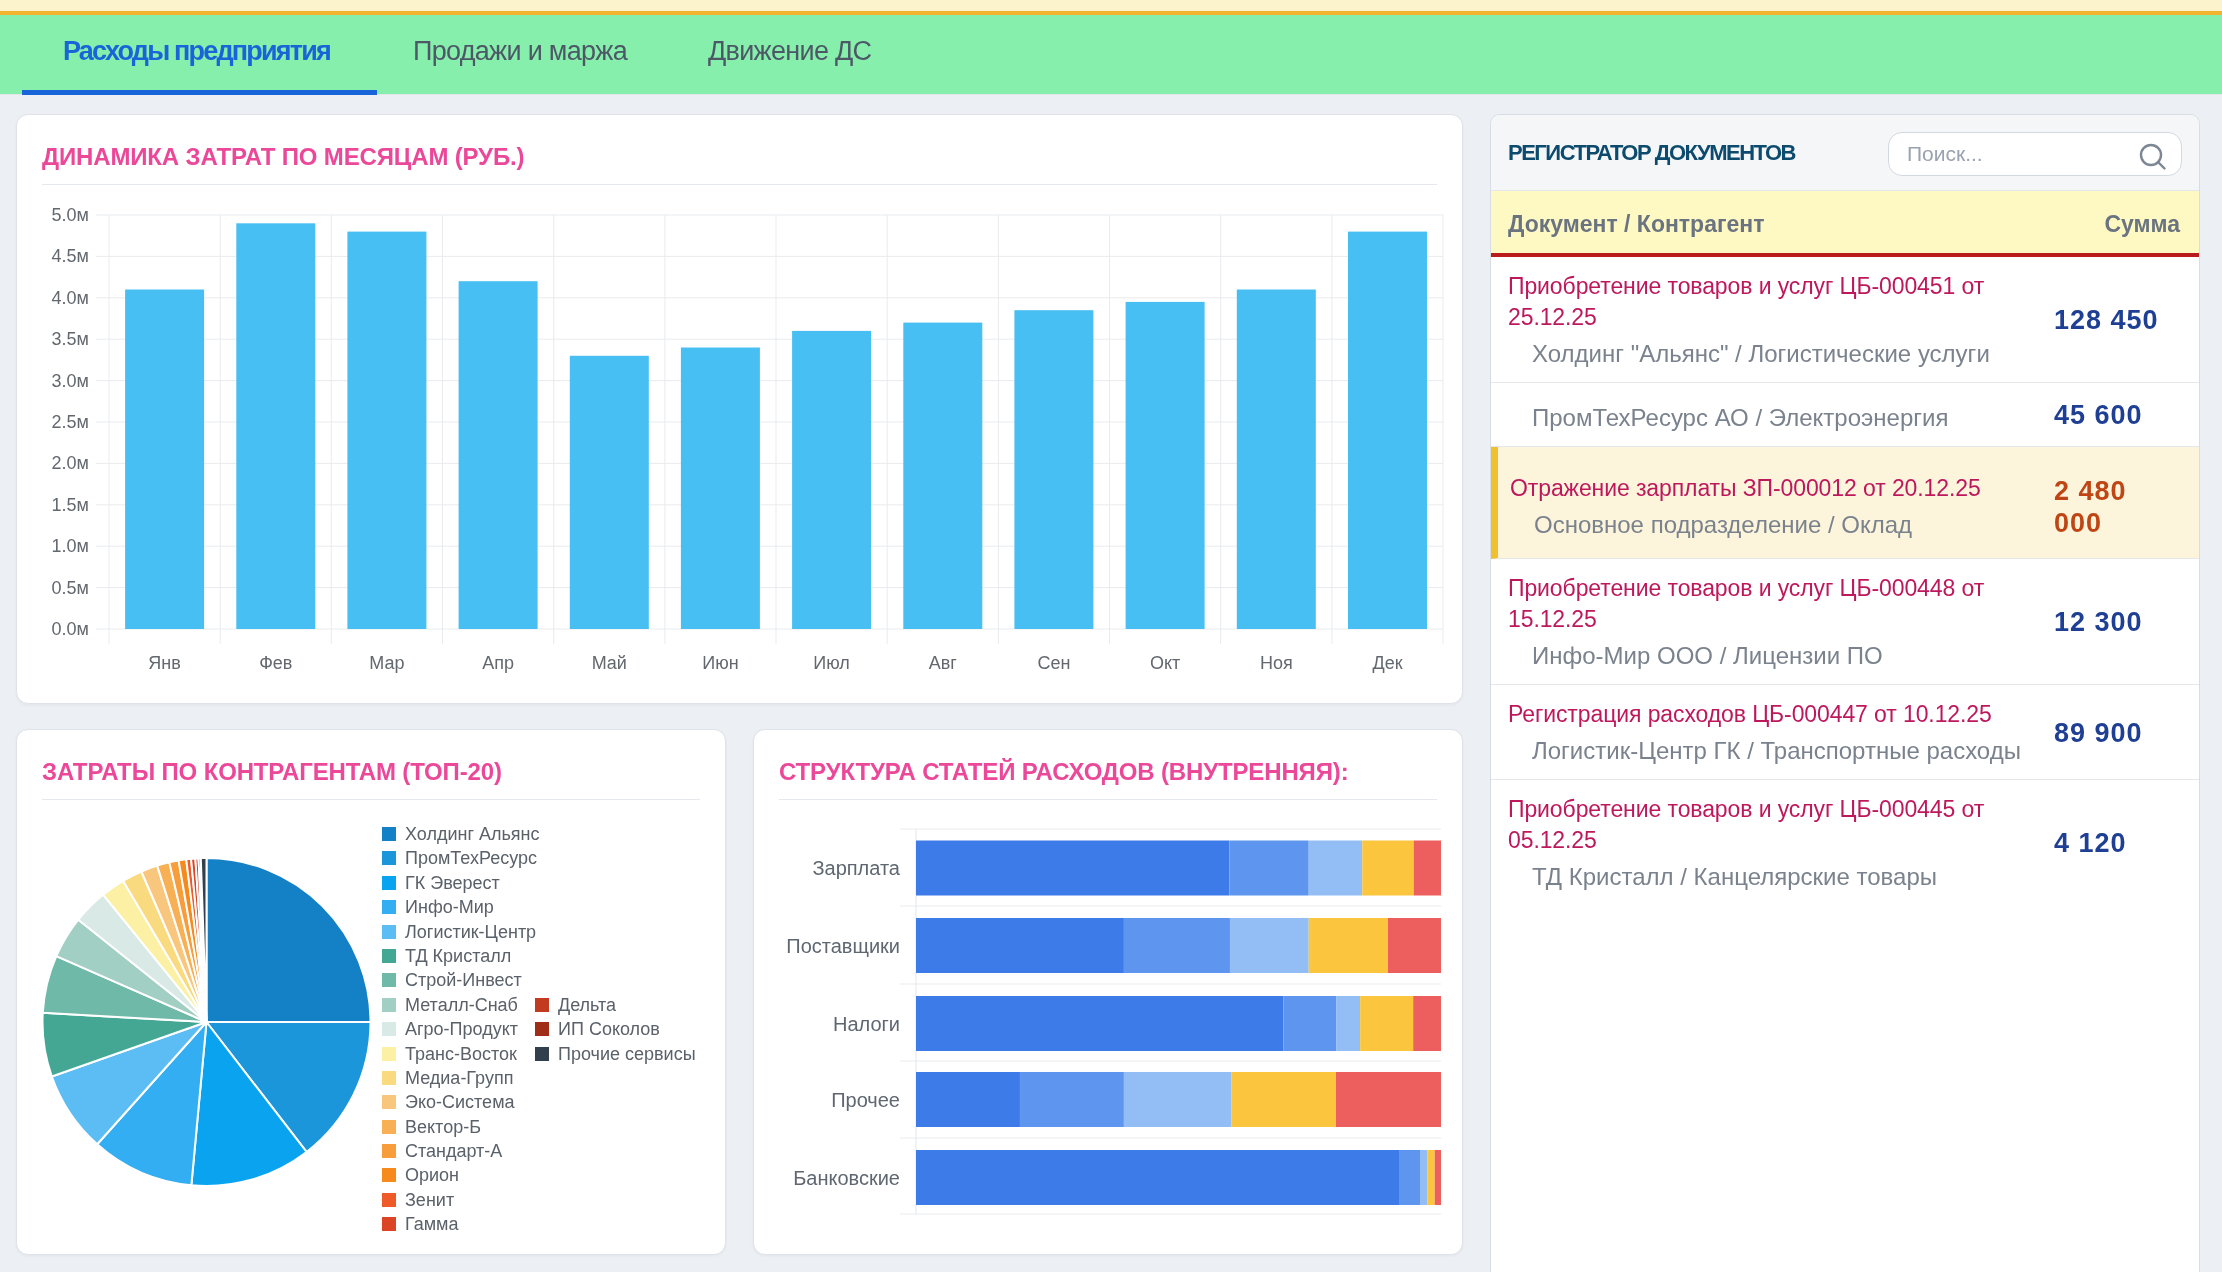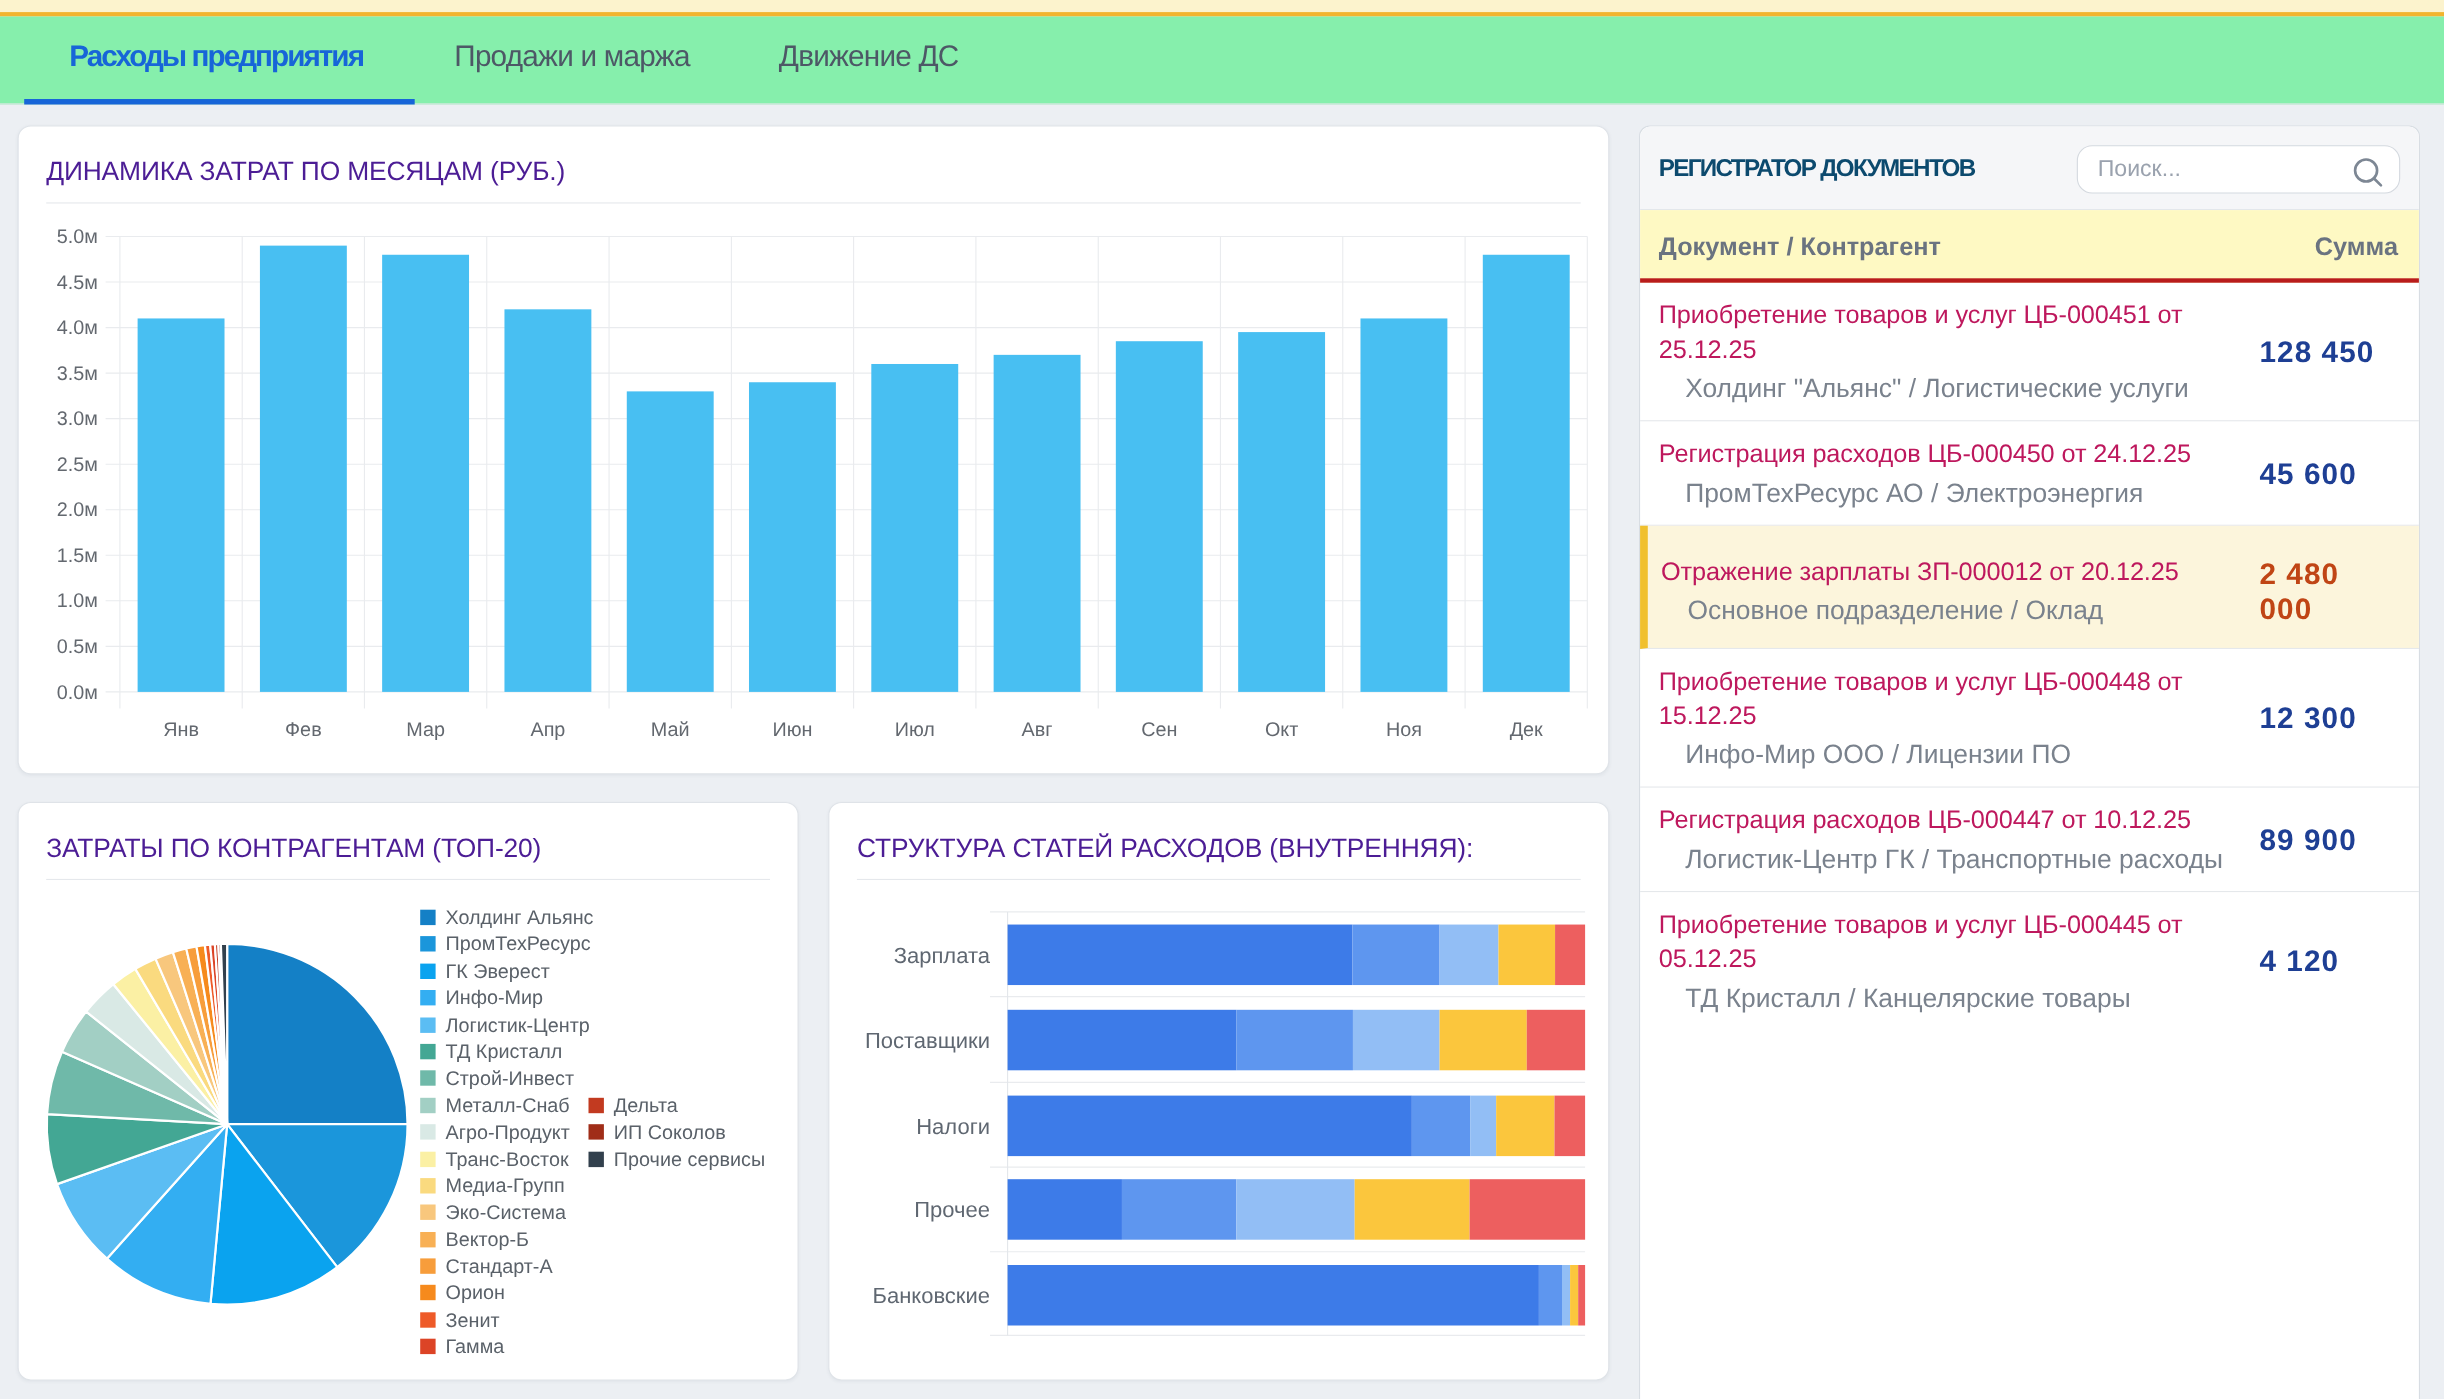--- a/index.html
+++ b/index.html
@@ -2,21 +2,21 @@
 <html lang="ru"><head><meta charset="utf-8">
 <style>
 *{margin:0;padding:0;box-sizing:border-box}
 html,body{width:2222px;height:1272px;overflow:hidden;background:#eceff3;font-family:"Liberation Sans",sans-serif;position:relative}
 .topstrip{position:absolute;left:0;top:0;width:100%;height:15px;background:#fcf3cd;border-bottom:4px solid #f2b42d}
 .hdr{position:absolute;left:0;top:15px;width:100%;height:80px;background:#86efac;border-bottom:1px solid #e3e6e9}
 .tab{position:absolute;top:0;height:72px;line-height:72px;font-size:27px;color:#4d5866;white-space:nowrap;letter-spacing:-0.7px}
 .tab.active{color:#1765d8;font-weight:bold;letter-spacing:-1.8px}
 .underline{position:absolute;left:22px;top:75px;width:355px;height:5px;background:#1765d8}
 .card{position:absolute;background:#fff;border:1px solid #dfe3e8;border-radius:12px;box-shadow:0 1px 3px rgba(40,50,70,.05)}
-.ctitle{position:absolute;left:25px;top:28px;font-size:24px;font-weight:normal;color:#4c1d95;letter-spacing:-0.15px}
+.ctitle{position:absolute;left:25px;top:28px;font-size:24px;font-weight:bold;color:#ec4899;letter-spacing:-0.15px}
 .cdiv{position:absolute;left:25px;right:25px;top:69px;border-bottom:1px solid #e5e8ec}
 #card1{left:16px;top:114px;width:1447px;height:590px}
 #card2{left:16px;top:729px;width:710px;height:526px}
 #card3{left:753px;top:729px;width:710px;height:526px}
 .lrow{position:relative;height:24.4px;font-size:18px;color:#5a6169;white-space:nowrap;line-height:24.4px}
 .sw{display:inline-block;width:14px;height:14px;margin-right:9px;vertical-align:-1px}
 #leg1{position:absolute;left:365px;top:92px}
 #leg2{position:absolute;left:518px;top:262.8px}
 .panel{position:absolute;left:1490px;top:114px;width:710px;height:1180px;background:#fff;border:1px solid #d8dde3;border-radius:10px 10px 0 0}
 .phead{position:relative;height:76px;background:#f5f6f8;border-bottom:1px solid #e3e7eb;border-radius:10px 10px 0 0}
@@ -222,21 +222,20 @@
     </div>
 <div class="drow">
   <div class="dleft">
         <div class="dtitle">Приобретение товаров и услуг ЦБ-000451 от 25.12.25</div>
         <div class="dsub">Холдинг "Альянс" / Логистические услуги</div>
       </div>
   <div class="damt">128 450</div>
 </div>
 <div class="drow">
   <div class="dleft">
-        <div class="dtitle">Регистрация расходов ЦБ-000450 от 24.12.25</div>
         <div class="dsub">ПромТехРесурс АО / Электроэнергия</div>
       </div>
   <div class="damt">45 600</div>
 </div>
 <div class="drow hl">
   <div class="dleft">
         <div class="dtitle">Отражение зарплаты ЗП-000012 от 20.12.25</div>
         <div class="dsub">Основное подразделение / Оклад</div>
       </div>
   <div class="damt">2 480<br>000</div>

